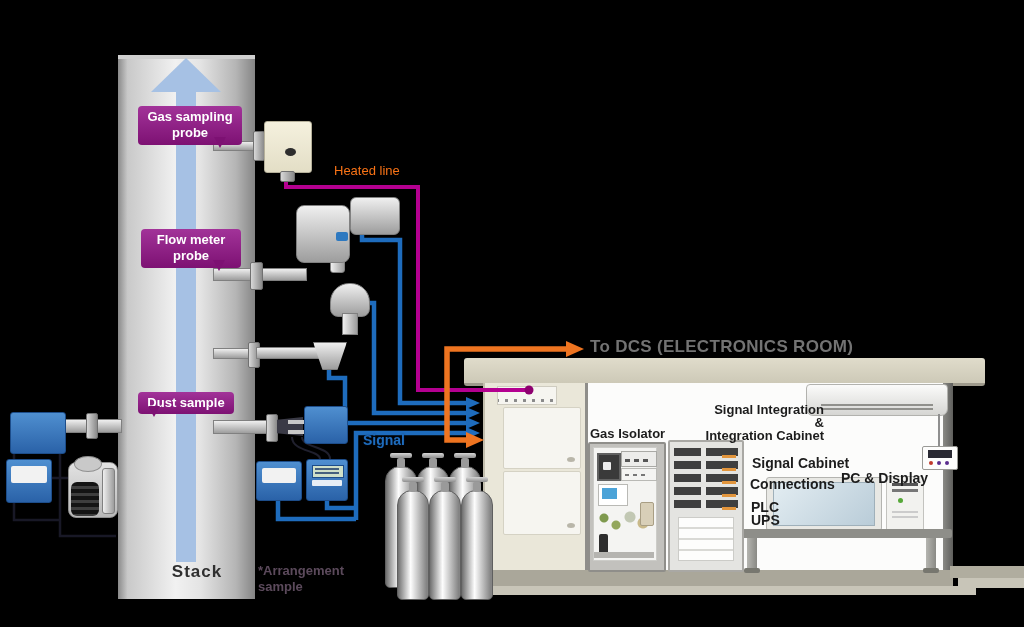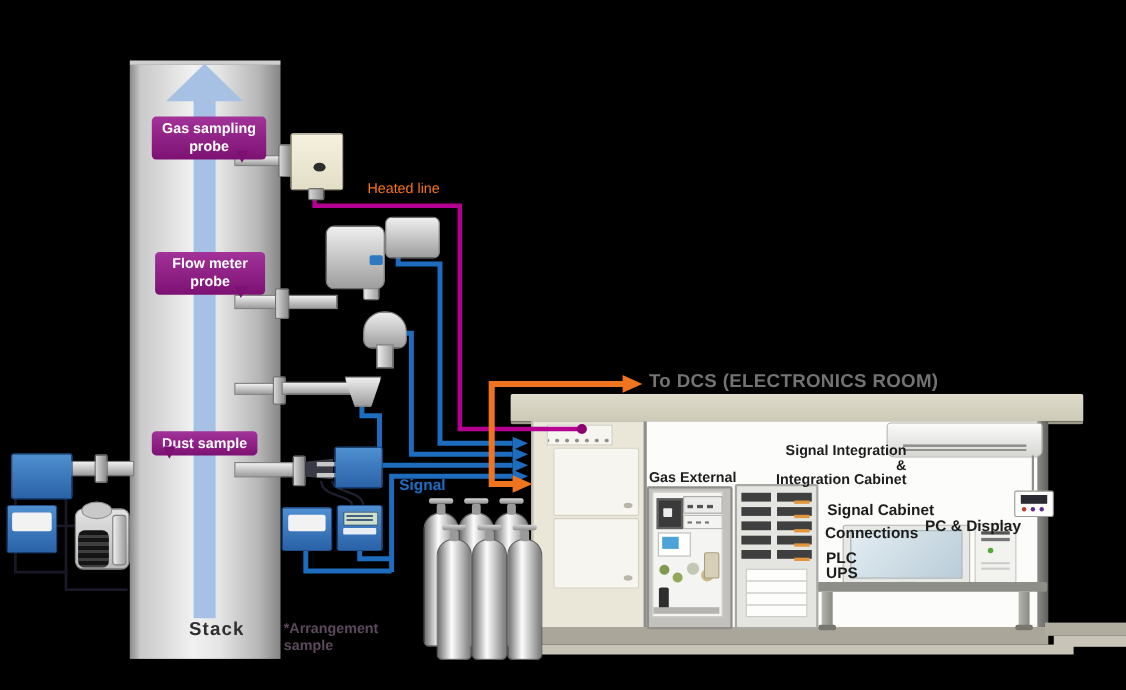--- a/index.html
+++ b/index.html
@@ -270,21 +270,21 @@
 
   <div class="abs bubble" style="left:141px;top:229px;width:92px;">Flow meter probe</div>
   <div class="abs bubble" style="left:138px;top:106px;width:96px;">Gas sampling probe</div>
   <div class="abs bubble tail-left" style="left:138px;top:392px;width:88px;">Dust sample</div>
 
   <div class="abs heated-label">Heated line</div>
   <div class="abs signal-label">Signal</div>
   <div class="abs dcs-label">To DCS (ELECTRONICS ROOM)</div>
   <div class="abs note-label">*Arrangement sample</div>
 
-  <div class="abs cab-label" style="left:590px;top:426px;">Gas External</div>
+  <div class="abs cab-label" style="left:590px;top:426px;">Gas Isolator</div>
   <div class="abs cab-label" style="left:648px;top:403px;width:140px;text-align:right;line-height:1.0;margin-left:36px;">
     <span style="display:block;">Signal Integration</span>
     <span style="display:block;">&amp;</span>
     <span style="display:block;">Integration Cabinet</span>
   </div>
   <div class="abs room-label" style="left:752px;top:455px;">Signal Cabinet</div>
   <div class="abs room-label" style="left:750px;top:476px;">Connections</div>
   <div class="abs room-label" style="left:841px;top:470px;">PC &amp; Display</div>
   <div class="abs room-label" style="left:751px;top:499px;">PLC</div>
   <div class="abs room-label" style="left:751px;top:512px;">UPS</div>

